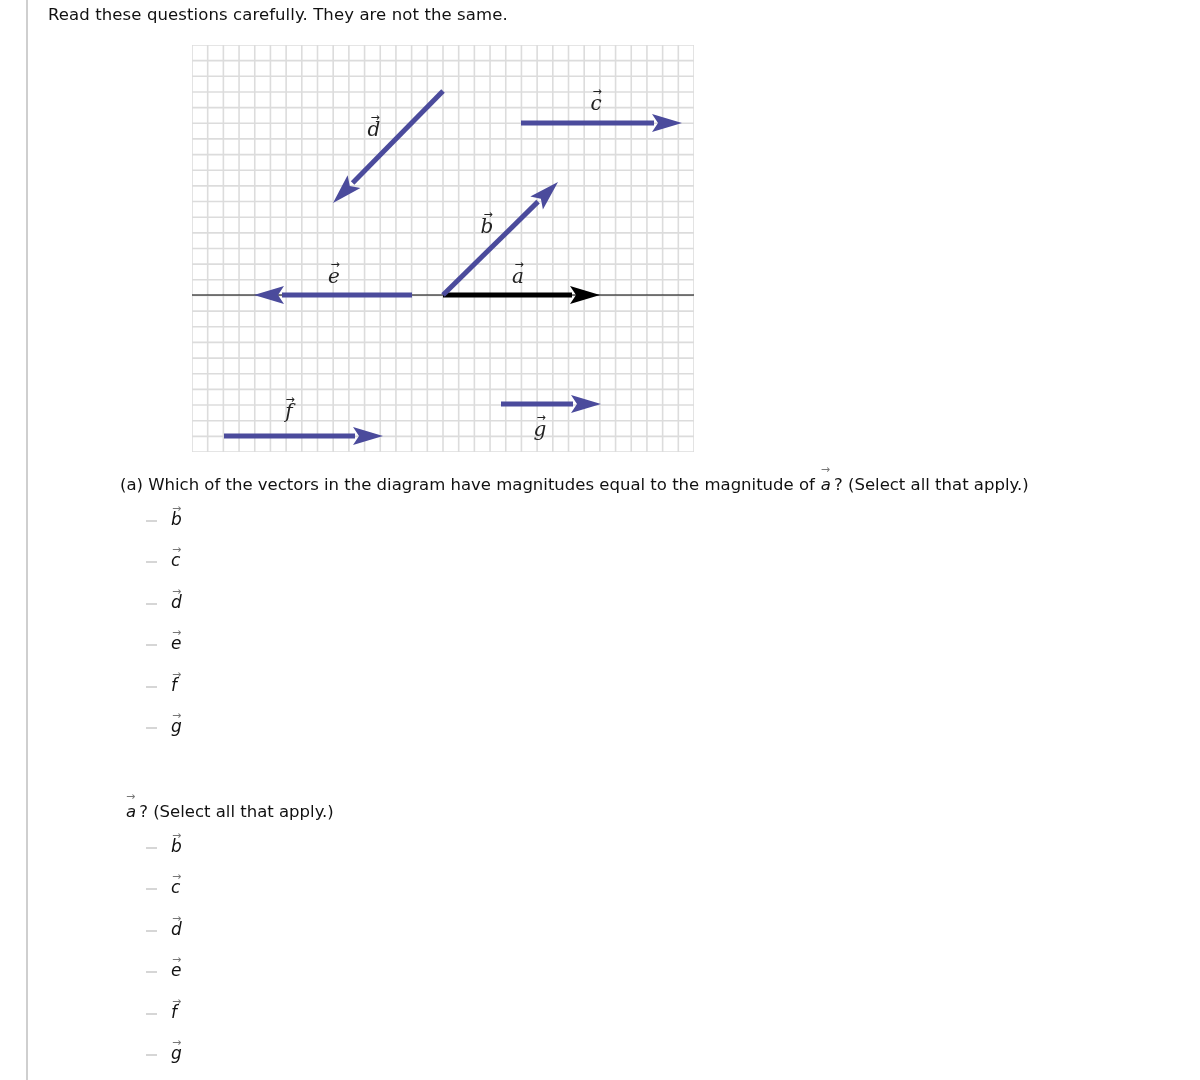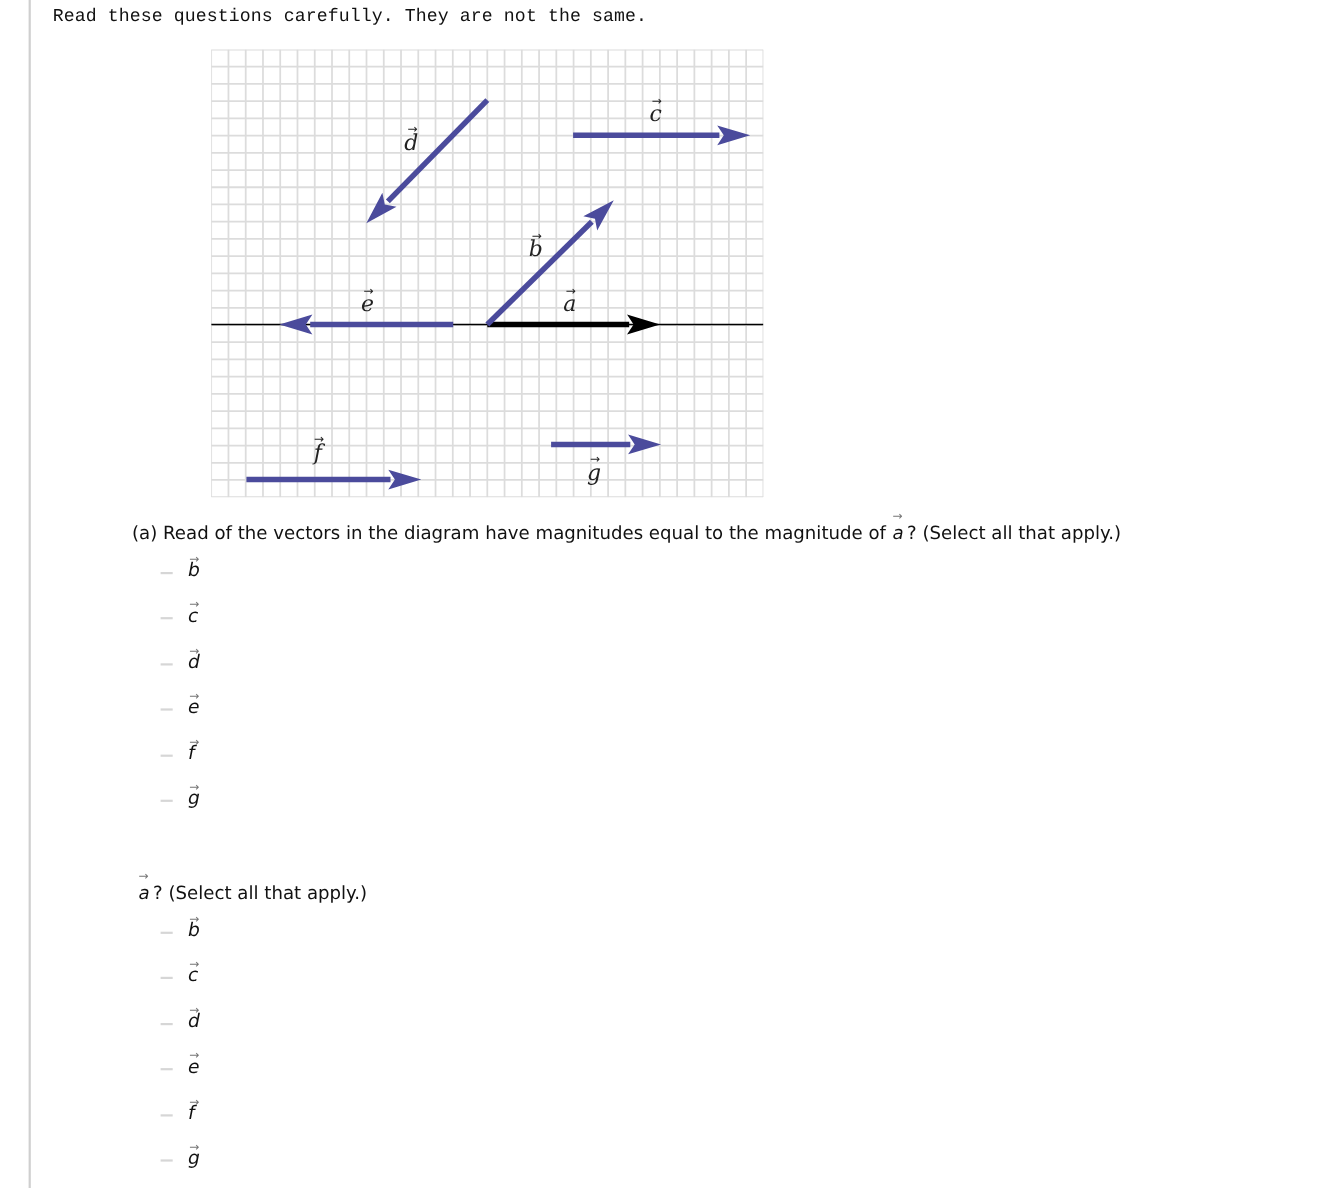--- a/index.html
+++ b/index.html
@@ -7,21 +7,21 @@
     width: 1200px; height: 1080px; position: relative; overflow: hidden;
     font-family: "DejaVu Sans", "Liberation Sans", sans-serif;
     color: #111111;
   }
   .left-rule {
     position: absolute; left: 26px; top: 0; width: 2px; height: 1080px;
     background: #cfcfcf;
   }
   .intro {
     position: absolute; left: 48px; top: 5px;
-    font-size: 16.5px; letter-spacing: 0.1px; font-family: Liberation Mono, monospace;
+    font-size: 16.5px; letter-spacing: 0.1px;
   }
   .diagram {
     position: absolute; left: 192px; top: 45px; width: 502px; height: 407px;
   }
   .question {
     position: absolute; left: 120px; font-size: 16.5px; white-space: nowrap;
   }
   .vec-inline {
     position: relative; display: inline-block; font-style: italic;
     margin: 0 3px 0 6px;
@@ -154,21 +154,21 @@
       <g>
         <line x1="501" y1="404" x2="573" y2="404" stroke="#4b4b9c" stroke-width="5"></line>
         <polygon points="601,404 571,413 577,404 571,395" fill="#4b4b9c"></polygon>
         <text x="540" y="436" font-family="DejaVu Serif, serif" font-style="italic" font-size="20" fill="#222" text-anchor="middle">g</text>
         <text x="541" y="421" font-family="DejaVu Sans, sans-serif" font-size="11" fill="#222" text-anchor="middle">→</text>
       </g>
     </svg>
 </div>
 
 <div class="question" style="top:475px;">
-  <span>(a) Read of the vectors in the diagram have magnitudes equal to the magnitude of</span><span class="vec-inline"><span class="arr">→</span><span>a</span></span><span>?  (Select all that apply.)</span>
+  <span>(a) Which of the vectors in the diagram have magnitudes equal to the magnitude of</span><span class="vec-inline"><span class="arr">→</span><span>a</span></span><span>?  (Select all that apply.)</span>
 </div>
 
 <div class="options" id="options-a" style="top:489px;">
     <label class="option">
       <input type="checkbox" class="checkbox" style="">
       <span class="opt-label"><span class="arr">→</span><span>b</span></span>
     </label>
     <label class="option">
       <input type="checkbox" class="checkbox" style="">
       <span class="opt-label"><span class="arr">→</span><span>c</span></span>

